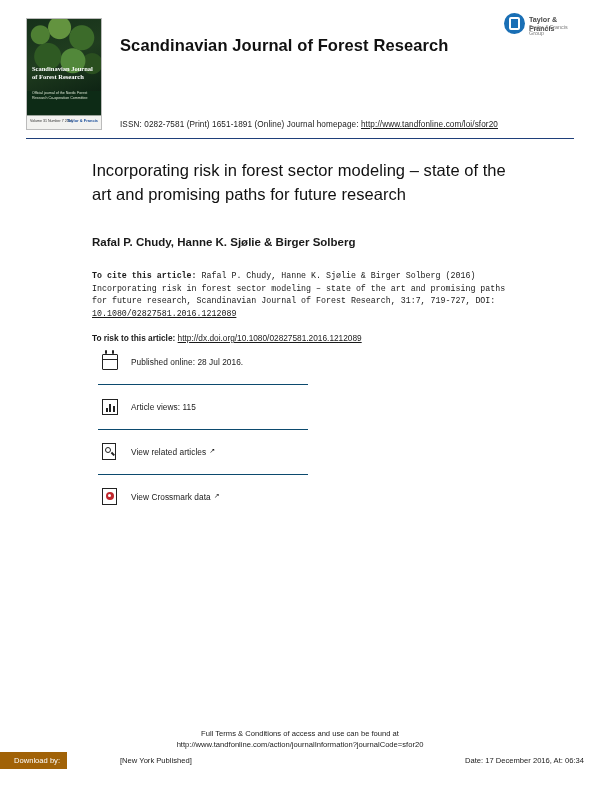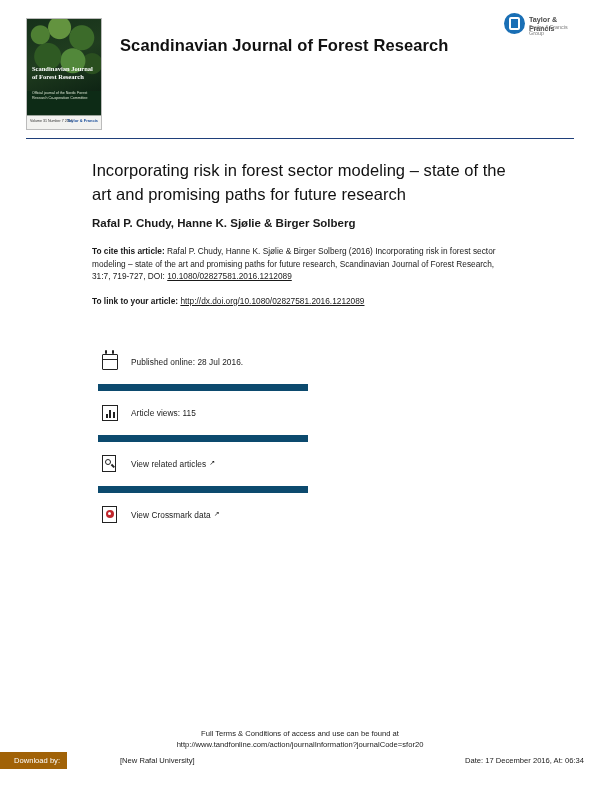--- a/index.html
+++ b/index.html
@@ -183,31 +183,32 @@
   .art-title {
     font-size: 16.5px;
     line-height: 24px;
     font-weight: normal;
     color: #111111;
     margin: 6px 0 0 0;
     letter-spacing: 0.05px;
   }
 
   .authors {
-    margin-top: 11px;
+    margin-top: 30px;
     font-size: 11.5px;
     font-weight: bold;
     color: #1a1a1a;
   }
 
   .cite-block {
-    margin-top: 16px;
+    margin-top: 22px;
     font-size: 8.3px;
     line-height: 12.5px;
     color: #1a1a1a;
+    font-family: Liberation Mono, monospace;
   }
   .cite-block .lead {
     font-weight: bold;
   }
   .cite-block a {
     color: #1a1a1a;
     text-decoration: underline;
   }
   .link-block {
     margin-top: 12px;
@@ -223,21 +224,21 @@
   
   .metrics {
     position: absolute;
     left: 98px;
     top: 340px;
     width: 210px;
   }
   .metric-row {
     position: relative;
     height: 44px;
-    border-bottom: 7px solid #0c4a6e;
+    border-bottom: 1px solid #0c4a6e;
     display: flex;
     align-items: center;
   }
   .metric-row:last-child { border-bottom: none; }
   .metric-icon {
     width: 18px;
     height: 20px;
     margin-left: 4px;
     margin-right: 11px;
     flex: 0 0 auto;
@@ -436,34 +437,37 @@
     </div>
 
     <div class="journal-title">Scandinavian Journal of Forest Research</div>
 
     <div class="tf-logo">
       <div class="circle"></div>
       <div class="txt1">Taylor &amp; Francis</div>
       <div class="txt2">Taylor &amp; Francis Group</div>
     </div>
 
+    <div class="issn-line">
+      <span>ISSN: 0282-7581 (Print) 1651-1891 (Online) Journal homepage: </span><a href="#">http://www.tandfonline.com/loi/sfor20</a>
+    </div>
 
     <div class="rule"></div>
   </div>
 
   <div class="content">
     <h1 class="art-title">Incorporating risk in forest sector modeling – state of the art and promising paths for future research</h1>
     <div class="authors">Rafal P. Chudy, Hanne K. Sjølie &amp; Birger Solberg</div>
 
     <div class="cite-block">
       <span class="lead">To cite this article:</span><span> Rafal P. Chudy, Hanne K. Sjølie &amp; Birger Solberg (2016) Incorporating risk in forest sector modeling – state of the art and promising paths for future research, Scandinavian Journal of Forest Research, 31:7, 719-727, DOI: </span><a href="#">10.1080/02827581.2016.1212089</a>
     </div>
 
     <div class="link-block">
-      <span class="lead">To link to your article:</span>&nbsp;<a href="#">http://dx.doi.org/10.1080/02827581.2016.1212089</a>
+      <span class="lead">To risk to this article:</span>&nbsp;<a href="#">http://dx.doi.org/10.1080/02827581.2016.1212089</a>
     </div>
   </div>
 
   <div class="metrics">
 
     <div class="metric-row">
       <div class="metric-icon">
           <div class="ico-cal"></div>
         </div>
       <div class="metric-label">Published online: 28 Jul 2016.</div>
@@ -499,17 +503,17 @@
 
   </div>
 
   <div class="terms">
     <div>Full Terms &amp; Conditions of access and use can be found at</div>
     <div><a href="#">http://www.tandfonline.com/action/journalInformation?journalCode=sfor20</a></div>
   </div>
 
   <div class="footer-bar">
     <div class="dl">Download by:</div>
-    <div class="dl-user">[New Rafal University]</div>
+    <div class="dl-user">[New York Published]</div>
     <div class="date">Date: 17 December 2016, At: 06:34</div>
   </div>
 
 </div>
 
 </body></html>

